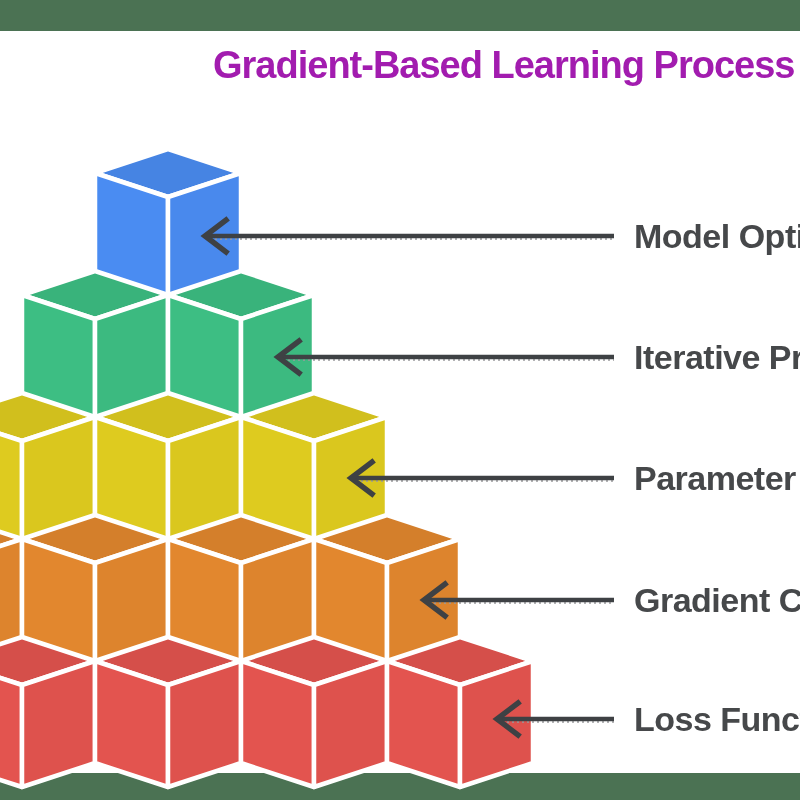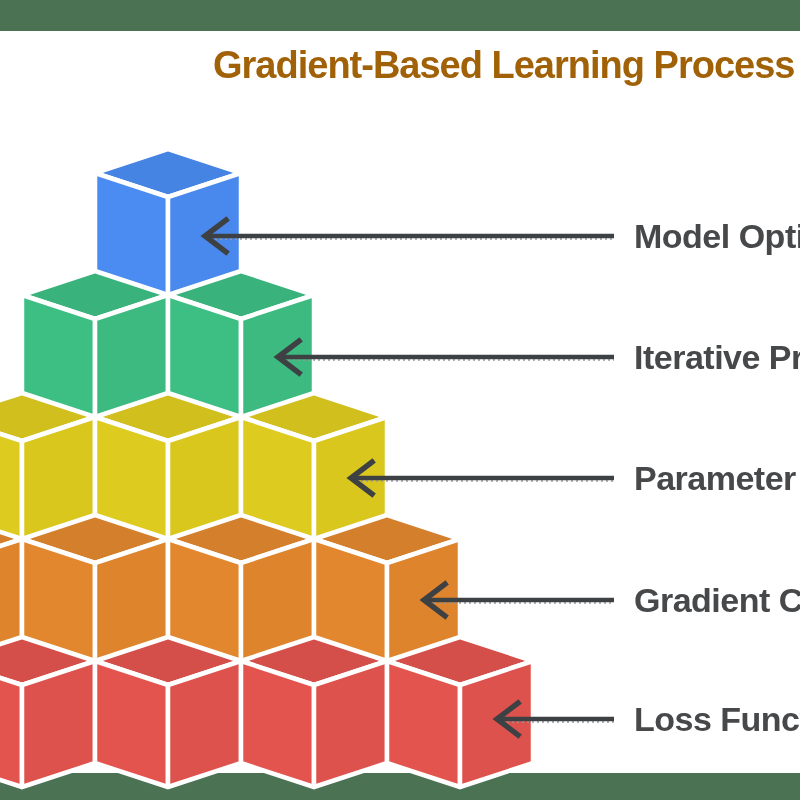--- a/index.html
+++ b/index.html
@@ -126,21 +126,21 @@
         <line x1="426" y1="600" x2="614" y2="600" stroke="#3e4144" stroke-width="4.5"></line>
         <path d="M 445 584 L 424 600 L 445 616" fill="none" stroke="#3e4144" stroke-width="5.5" stroke-linecap="square"></path>
       </g>
       <g>
         <line x1="507" y1="722" x2="614" y2="722" stroke="#9a9b9d" stroke-width="1.6" stroke-dasharray="2,3"></line>
         <line x1="499" y1="719" x2="614" y2="719" stroke="#3e4144" stroke-width="4.5"></line>
         <path d="M 518 703 L 497 719 L 518 735" fill="none" stroke="#3e4144" stroke-width="5.5" stroke-linecap="square"></path>
       </g>
     </svg>
 
-  <div id="diagram-title" style="color: #a16207;">Gradient-Based Learning Process</div>
+  <div id="diagram-title" style="color: #a21caf;">Gradient-Based Learning Process</div>
 
   <div id="labels">
       <div class="level-label" style="top: 217px; color: rgb(70, 72, 74);">Model Optimization</div>
       <div class="level-label" style="top: 338px; color: rgb(70, 72, 74);">Iterative Process</div>
       <div class="level-label" style="top: 459px; color: rgb(70, 72, 74);">Parameter Update</div>
       <div class="level-label" style="top: 581px; color: rgb(70, 72, 74);">Gradient Computation</div>
       <div class="level-label" style="top: 700px; color: rgb(70, 72, 74);">Loss Function</div>
     </div>
 </div>
 

